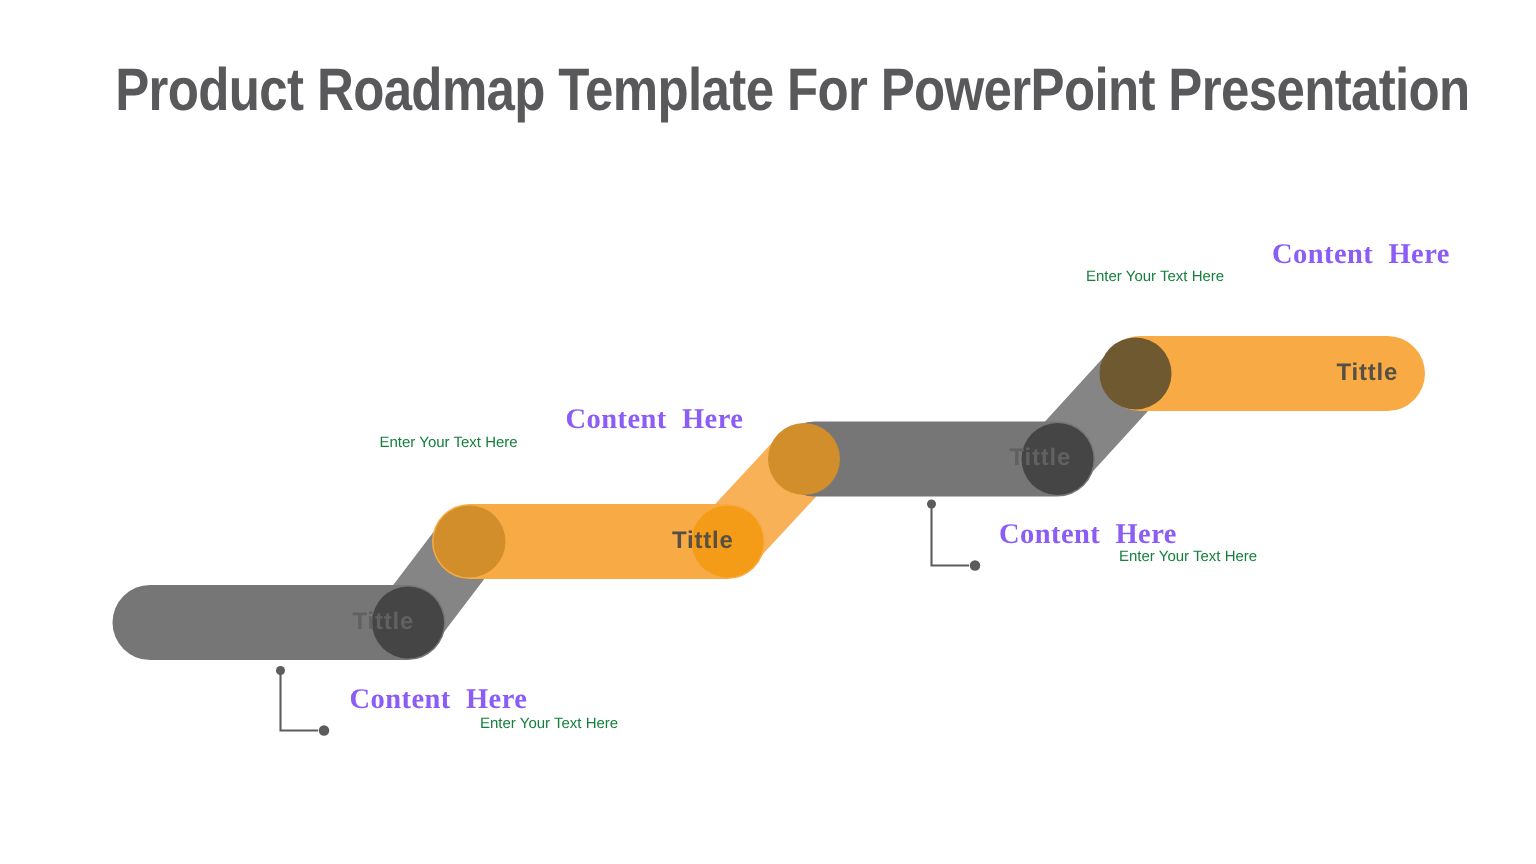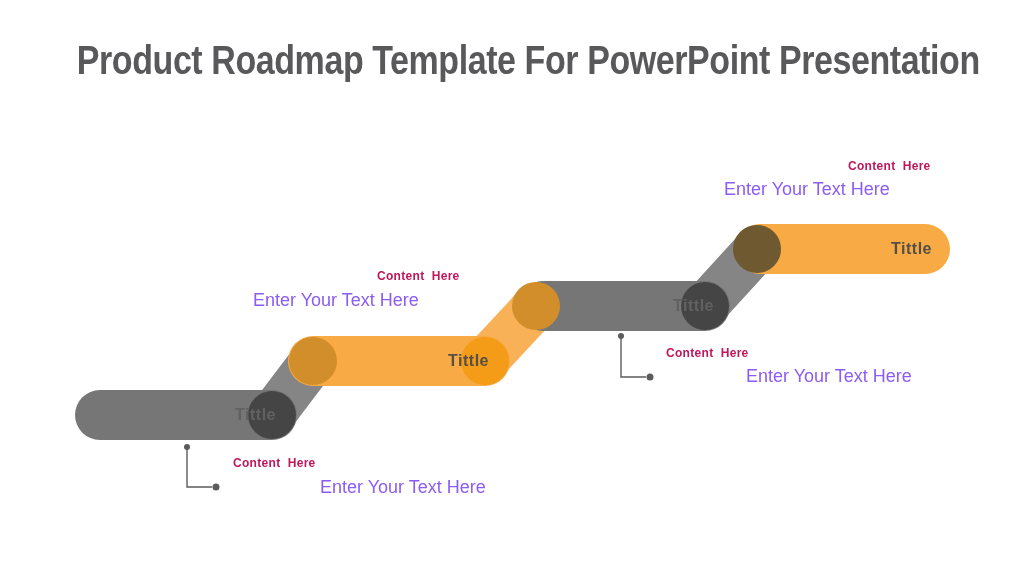--- a/index.html
+++ b/index.html
@@ -35,30 +35,31 @@
     width: 180px;
     text-align: right;
     font-size: 16px;
     font-weight: bold;
     letter-spacing: 0.5px;
   }
   .bar-label.on-gray   { color: #616161; }
   .bar-label.on-orange { color: #554F45; }
   .content-label {
     position: absolute;
-    font-size: 12px;
+    font-size: 19px;
     font-weight: bold;
-    color: #be185d;
+    color: #8b5cf6;
     letter-spacing: 0.3px;
     white-space: pre;
+    font-family: Liberation Serif, serif;
   }
   .placeholder-label {
     position: absolute;
-    font-size: 18px;
-    color: #8b5cf6;
+    font-size: 10px;
+    color: #15803d;
     white-space: nowrap;
   }
 </style>
 </head>
 <body>
 
 <div class="slide">
 
   <div class="slide-title">Product Roadmap Template For PowerPoint Presentation</div>
 

